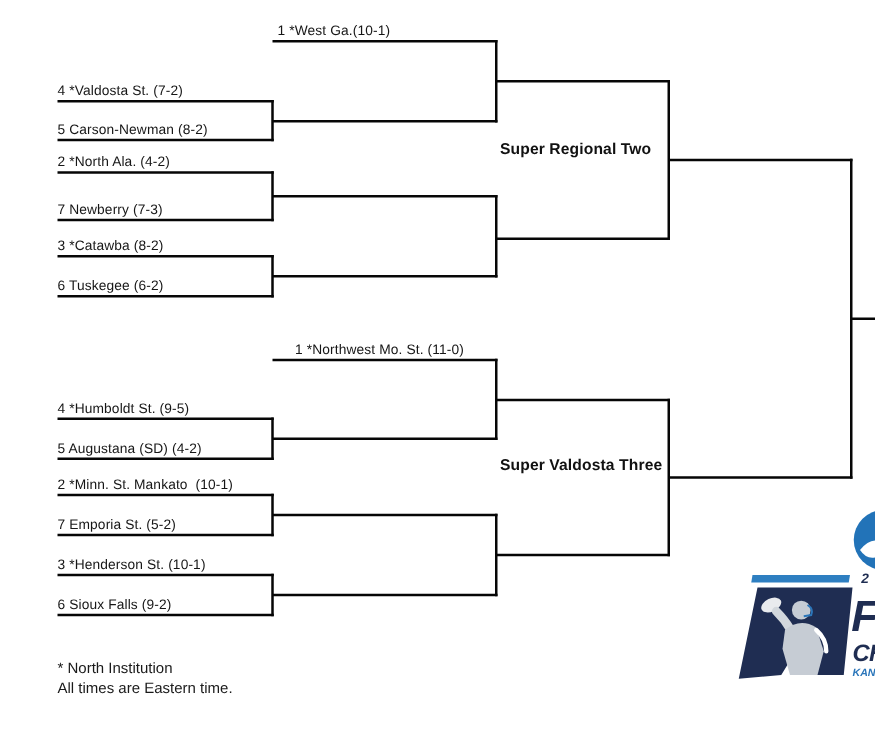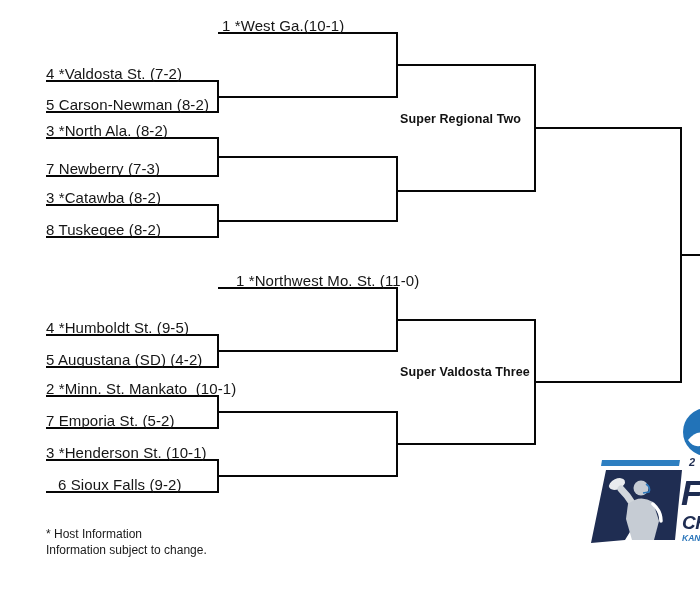--- a/index.html
+++ b/index.html
@@ -5,21 +5,21 @@
   html,body{margin:0;padding:0;}
   body{
     width:700px;height:592px;position:relative;overflow:hidden;
     background:#ffffff;
     font-family:"Liberation Sans", sans-serif;
     color:#141414;
   }
   .hl{position:absolute;height:2px;background:#060606;}
   .vl{position:absolute;width:2px;background:#060606;}
   .team{
-    position:absolute;font-size:15px;line-height:13px;color:#161616;
+    position:absolute;font-size:11px;line-height:13px;color:#161616;
     white-space:pre;letter-spacing:0.1px;
   }
   .region-label{
     position:absolute;font-size:12.5px;font-weight:bold;color:#111;
     white-space:nowrap;letter-spacing:0.1px;
   }
   .footnotes{
     position:absolute;left:46px;top:527px;font-size:12px;line-height:15.5px;color:#1a1a1a;
   }
   .logo{position:absolute;left:580px;top:400px;width:120px;height:160px;}
@@ -72,39 +72,39 @@
   <div class="hl" style="left:397px;top:443px;width:139px"></div>
   <div class="vl" style="left:534px;top:319px;height:126px"></div>
   <div class="hl" style="left:535px;top:381px;width:147px"></div>
 
   <div class="vl" style="left:680px;top:127px;height:256px"></div>
   <div class="hl" style="left:681px;top:254px;width:19px"></div>
 
   <div class="team" style="left:222px;top:19px">1 *West Ga.(10-1)</div>
   <div class="team" style="left:46px;top:67px">4 *Valdosta St. (7-2)</div>
   <div class="team" style="left:46px;top:98px">5 Carson-Newman (8-2)</div>
-  <div class="team" style="left:46px;top:124px">3 *North Ala. (8-2)</div>
+  <div class="team" style="left:46px;top:124px">2 *North Ala. (4-2)</div>
   <div class="team" style="left:46px;top:162px">7 Newberry (7-3)</div>
   <div class="team" style="left:46px;top:191px">3 *Catawba (8-2)</div>
-  <div class="team" style="left:46px;top:223px">8 Tuskegee (8-2)</div>
+  <div class="team" style="left:46px;top:223px">6 Tuskegee (6-2)</div>
 
   <div class="team" style="left:236px;top:274px">1 *Northwest Mo. St. (11-0)</div>
   <div class="team" style="left:46px;top:321px">4 *Humboldt St. (9-5)</div>
   <div class="team" style="left:46px;top:353px">5 Augustana (SD) (4-2)</div>
   <div class="team" style="left:46px;top:382px">2 *Minn. St. Mankato  (10-1)</div>
   <div class="team" style="left:46px;top:414px">7 Emporia St. (5-2)</div>
   <div class="team" style="left:46px;top:446px">3 *Henderson St. (10-1)</div>
-  <div class="team" style="left:58px;top:478px">6 Sioux Falls (9-2)</div>
+  <div class="team" style="left:46px;top:478px">6 Sioux Falls (9-2)</div>
 
   <div class="region-label" style="left:400px;top:112px">Super Regional Two</div>
   <div class="region-label" style="left:400px;top:365px">Super Valdosta Three</div>
 
   <div class="footnotes">
-    <div>* Host Information</div>
-    <div>Information subject to change.</div>
+    <div>* North Institution</div>
+    <div>All times are Eastern time.</div>
   </div>
 
   <svg class="logo" viewBox="0 0 120 160">
 
     <circle cx="127" cy="32" r="24" fill="#2273b8"></circle>
     <path d="M108,40 q9,-11 18,-6 l-3,11 q-9,4 -15,-5 z" fill="#ffffff"></path>
 
     <polygon points="22,60 100,60 99,66 21,66" fill="#2e7fc1"></polygon>
 
     <polygon points="26,70 102,70 95,140 67,140 56,122 45,140 11,143" fill="#1f2d52"></polygon>

